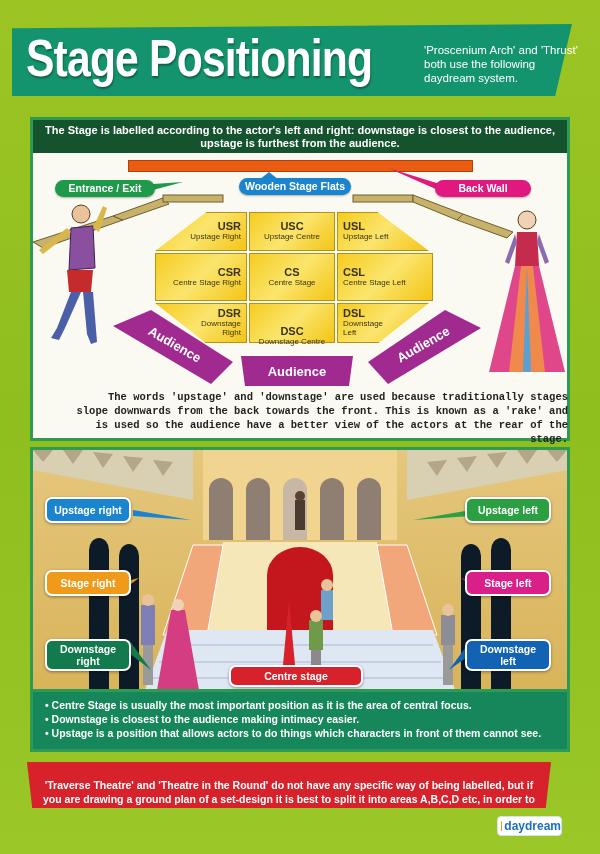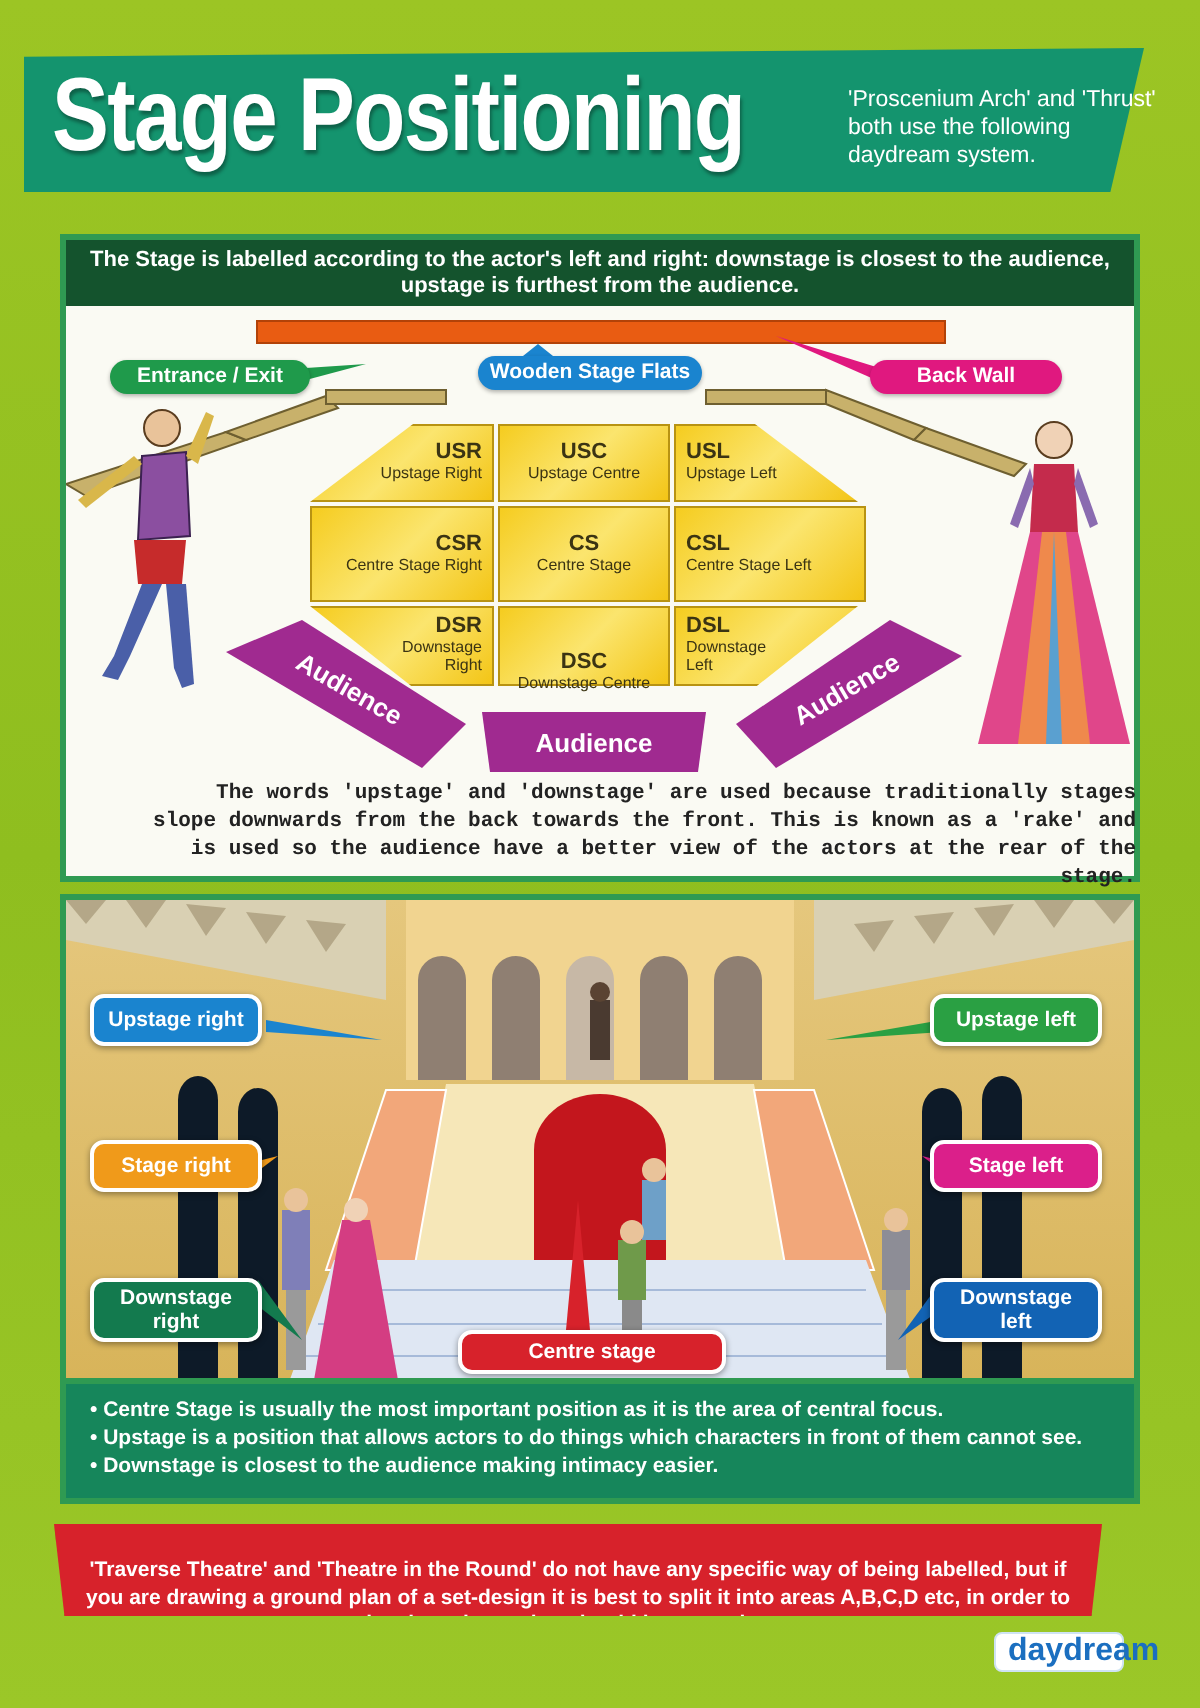--- a/index.html
+++ b/index.html
@@ -89,21 +89,21 @@
     color: #fff; font-family: "Liberation Sans", sans-serif; font-weight: bold;
     font-size: 10.5px; line-height: 13.5px; text-align: center; padding-top: 17px;
     box-shadow: 0 2px 3px rgba(0,0,0,0.3);
   }
   .logo {
     left: 497px; top: 816px; width: 65px; height: 20px; background: #fff;
     border-radius: 4px; border: 1px solid #cfe3f3;
     display: flex; align-items: center; padding-left: 3px;
   }
   .logo-text {
-    font-family: "Liberation Sans", sans-serif; font-weight: bold; font-size: 16px; color: #1b6fc0;
+    font-family: "Liberation Sans", sans-serif; font-weight: bold; font-size: 12px; color: #1b6fc0;
   }
 </style>
 </head>
 <body>
 
 <div class="abs title-banner"></div>
 <div class="abs title-text">Stage Positioning</div>
 <div class="abs title-sub">'Proscenium Arch' and 'Thrust' both use the following daydream system.</div>
 
 <div class="abs panel1">
@@ -274,22 +274,22 @@
   <div class="abs lbl" style="left:12px;top:120px;width:86px;height:26px;background:#f09a1a;">Stage right</div>
   <div class="abs lbl" style="left:12px;top:189px;width:86px;height:32px;background:#137a4e;padding:0 12px;">Downstage right</div>
   <div class="abs lbl" style="left:432px;top:47px;width:86px;height:26px;background:#2aa043;">Upstage left</div>
   <div class="abs lbl" style="left:432px;top:120px;width:86px;height:26px;background:#db1f8a;">Stage left</div>
   <div class="abs lbl" style="left:432px;top:189px;width:86px;height:32px;background:#1263b4;padding:0 12px;">Downstage left</div>
   <div class="abs lbl" style="left:196px;top:215px;width:134px;height:22px;background:#d7222b;">Centre stage</div>
 </div>
 
 <div class="abs panel3">
   <div>• <span>Centre Stage is usually the most important position as it is the area of central focus.</span></div>
+  <div>• <span>Downstage is closest to the audience making intimacy easier.</span></div>
   <div>• <span>Upstage is a position that allows actors to do things which characters in front of them cannot see.</span></div>
-  <div>• <span>Downstage is closest to the audience making intimacy easier.</span></div>
 </div>
 
 <div class="abs red-banner" style="padding-left:14px;padding-right:14px;">'Traverse Theatre' and 'Theatre in the Round' do not have any specific way of being labelled, but if you are drawing a ground plan of a set-design it is best to split it into areas A,B,C,D etc, in order to be clear about what should happen where.</div>
 
 <div class="abs logo">
   <span style="display:inline-block;width:12px;height:10px;border-radius:3px;background:#f29a1a;margin-right:3px;"></span>
   <span class="logo-text">daydream</span>
 </div>
 
 </body></html>

